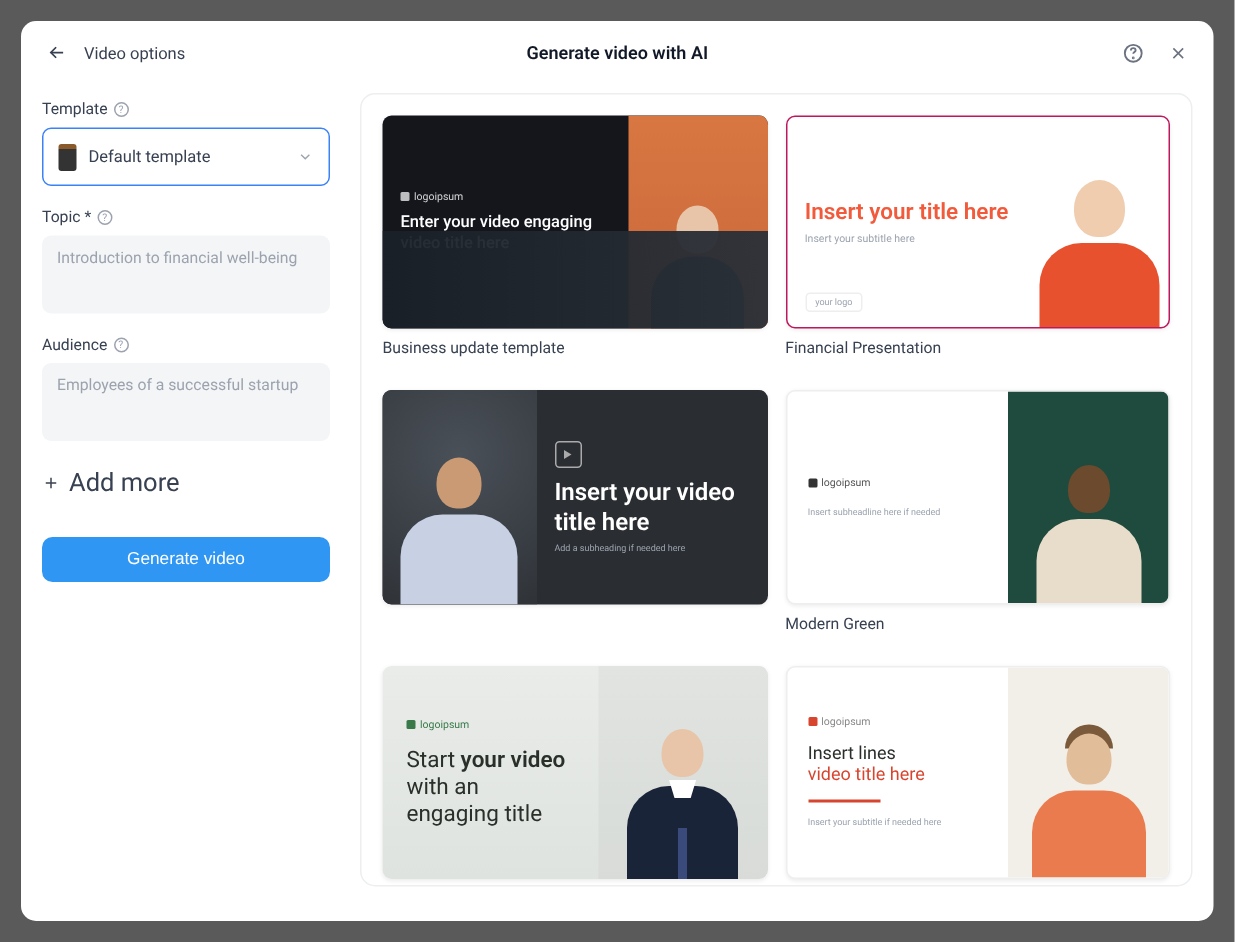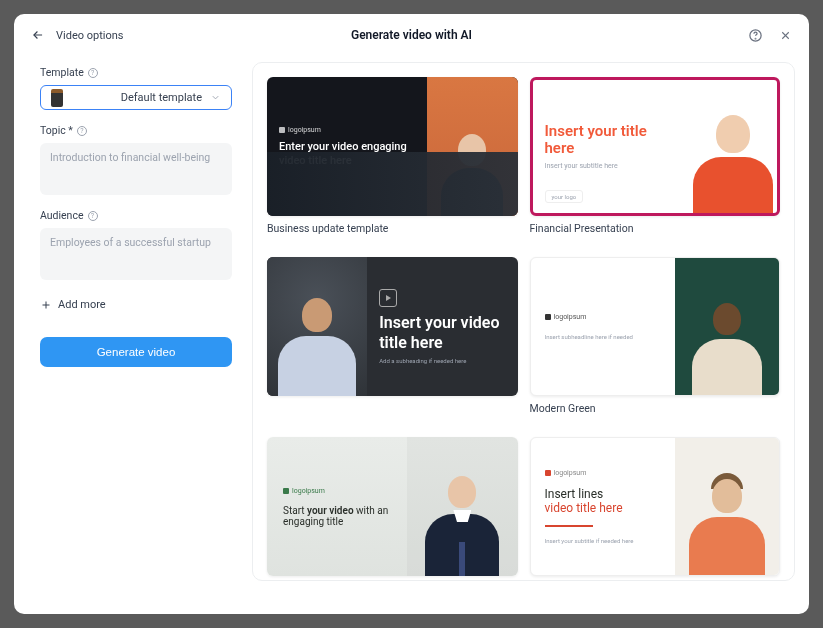--- a/index.html
+++ b/index.html
@@ -58,21 +58,20 @@
 .icon-btn {
   width: 20px; height: 20px;
   display: flex; align-items: center; justify-content: center;
   cursor: pointer;
   color: #6b7280;
 }
 .modal-body {
   flex: 1;
   display: flex;
   overflow: hidden;
-  margin-left: 12px;
 }
 .sidebar {
   width: 220px;
   padding: 10px 14px;
   display: flex;
   flex-direction: column;
   gap: 14px;
   overflow-y: auto;
 }
 .form-group { display: flex; flex-direction: column; gap: 6px; }
@@ -95,22 +94,21 @@
 }
 .template-select {
   border: 1.5px solid #3b82f6;
   border-radius: 6px;
   background: #fff;
   padding: 6px 10px;
   display: flex;
   align-items: center;
   gap: 8px;
   cursor: pointer;
-  height: 25px;
-  text-align: right;
+  height: 39px;
 }
 .template-thumb {
   width: 12px; height: 18px;
   background: linear-gradient(#8b5a2b 20%, #333 20%);
   border-radius: 2px;
 }
 .template-name { font-size: 11px; color: #374151; flex: 1; }
 .chevron {
   color: #9ca3af;
 }
@@ -123,21 +121,21 @@
   color: #374151;
   min-height: 52px;
   resize: none;
   font-family: inherit;
 }
 .textarea::placeholder { color: #9ca3af; }
 .add-more {
   display: flex;
   align-items: center;
   gap: 6px;
-  font-size: 11px;
+  font-size: 17px;
   color: #374151;
   cursor: pointer;
   padding: 4px 0;
 }
 .generate-btn {
   background: #2f96f3;
   color: #fff;
   border: 0;
   border-radius: 7px;
   padding: 9px;
@@ -209,21 +207,21 @@
 .avatar .torso { position:absolute; bottom:0; left:50%; transform:translateX(-50%); width:62px; height:48px; border-radius:28px 28px 0 0; }
 
 
 .t1 { background:#14161c; }
 .t1 .thumb-right { background: linear-gradient(#d97742,#c9663a); }
 .t1 .bg-photo { position:absolute; left:0; right:0; bottom:0; height:46%; background: linear-gradient(90deg,#1a2028,#2a3038); opacity:0.95; }
 .t1 .avatar .head { background:#e8c5a8; }
 .t1 .avatar .torso { background:#2c3138; }
 
 
-.t2 { background:#fff; border:3px solid #be185d; }
+.t2 { background:#fff; border:1px solid #be185d; }
 .t2 .thumb-left { padding:12px; }
 .t2 .big-title { color:#f15a3a; font-size:15px; font-weight:600; line-height:1.1; }
 .t2 .sub { color:#9ca3af; font-size:7px; margin-top:6px; }
 .t2 .logo-chip { position:absolute; bottom:10px; left:12px; font-size:6px; color:#9ca3af; border:1px solid #eee; padding:2px 6px; border-radius:3px; }
 .t2 .avatar { width:86px; height:104px; }
 .t2 .avatar .head { background:#f0cdaf; width:34px; height:38px; top:6px; }
 .t2 .avatar .torso { background:#e8512e; width:80px; height:56px; }
 
 
 .t3 { background:#2a2d32; }
@@ -248,21 +246,21 @@
 .t4 .thumb-right { width:42%; background:#1f4a3e; }
 .t4 .avatar { width:76px; height:100px; }
 .t4 .avatar .head { background:#6b4a2e; width:28px; height:32px; }
 .t4 .avatar .torso { background:#e8ddcb; width:70px; height:56px; }
 
 
 .t5 { background: linear-gradient(180deg,#e9ece9 0%, #dfe3df 100%); }
 .t5 .thumb-left { padding:16px; }
 .t5 .logo5 { font-size:7px; color:#3a7a4a; display:flex; align-items:center; gap:3px; margin-bottom:10px; }
 .t5 .logo5-dot { width:6px; height:6px; background:#3a7a4a; border-radius:1px; }
-.t5 .text5 { font-size:10px; color:#2a2f2a; }
+.t5 .text5 { font-size:15px; color:#2a2f2a; }
 .t5 .text5 .bold { font-weight:600; }
 .t5 .thumb-right { width:44%; background:rgba(0,0,0,0.03); }
 .t5 .avatar { width:82px; height:108px; }
 .t5 .avatar .head { background:#e8c5a8; width:28px; height:32px; }
 .t5 .avatar .torso { background:#1a2438; width:74px; height:62px; }
 .t5 .tie { position:absolute; bottom:0; left:50%; transform:translateX(-50%); width:6px; height:34px; background:#3a4a7a; }
 .t5 .collar { position:absolute; top:42px; left:50%; transform:translateX(-50%); width:18px; height:12px; background:#fff; clip-path: polygon(0 0,100% 0,80% 100%,20% 100%); }
 
 
 .t6 { background:#fff; border:1px solid #eee; }

